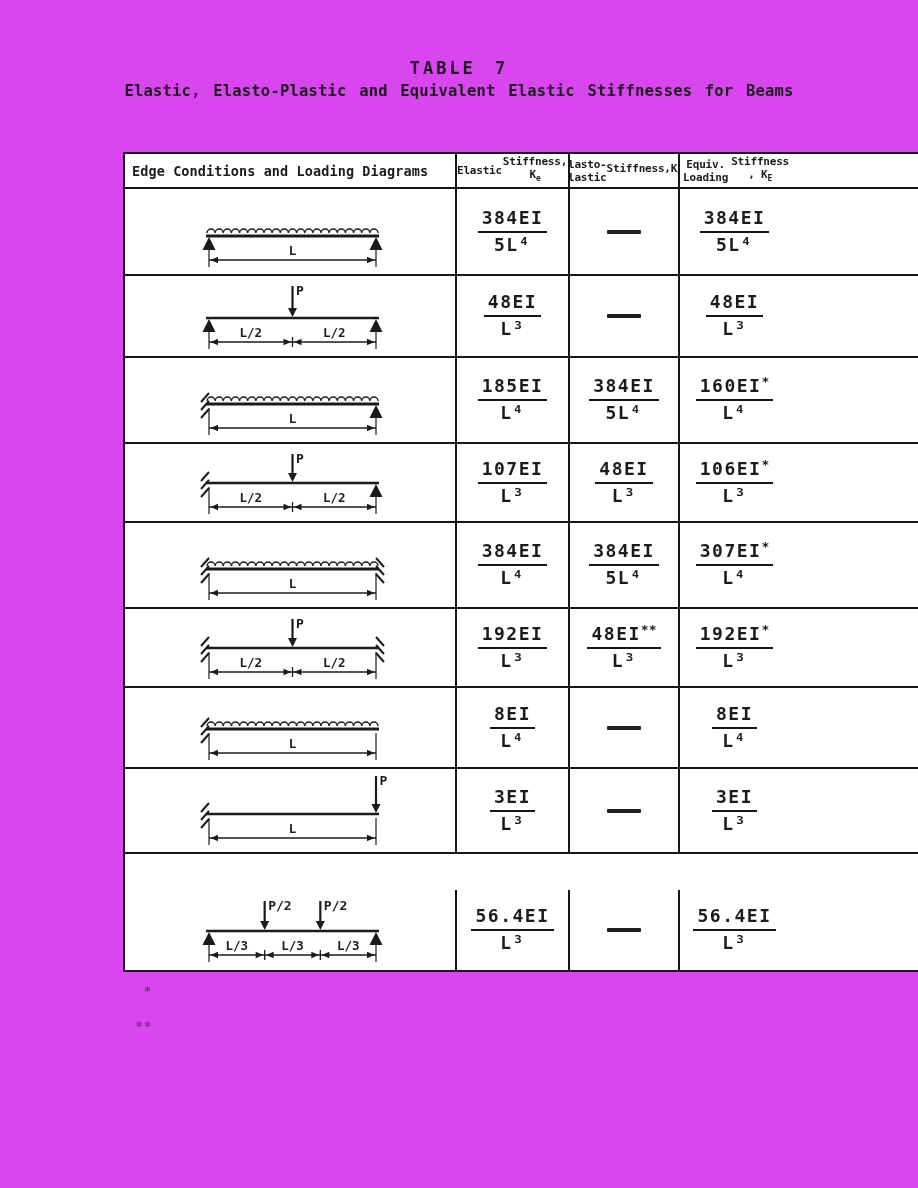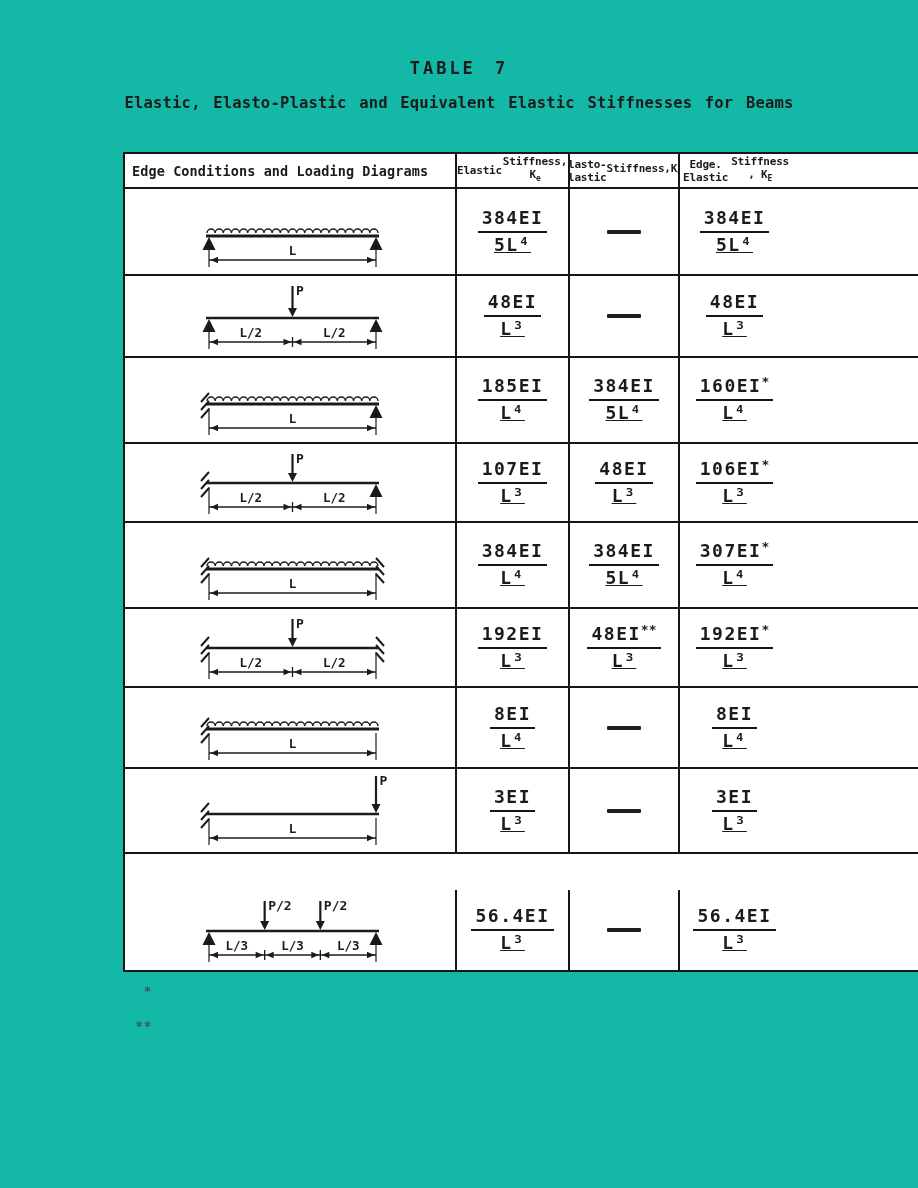--- a/index.html
+++ b/index.html
@@ -1,28 +1,28 @@
 <!DOCTYPE html>
 <html><head>
 <meta charset="utf-8">
 <style>
   html,body{margin:0;padding:0;}
   body{
     width:918px;height:1188px;background:#ffffff;overflow:hidden;
     font-family:"DejaVu Sans Mono", "Liberation Mono", monospace;
     color:#1b1b1b;
   }
-  .page{position:relative;width:918px;height:1188px;background:#14b8a6;}
+  .page{position:relative;width:918px;height:1188px;background:#d946ef;}
 
   .doc-title{
     position:absolute;top:58px;left:0;right:0;text-align:center;
     font-size:17px;font-weight:bold;letter-spacing:3px;word-spacing:6px;
   }
   .doc-subtitle{
-    position:absolute;top:94px;left:0;right:0;text-align:center;
+    position:absolute;top:82px;left:0;right:0;text-align:center;
     font-size:15.5px;font-weight:bold;letter-spacing:0.2px;word-spacing:3px;
   }
 
   .stb{
     position:absolute;left:123px;top:152px;width:802px;
     border:2.5px solid #161616;box-sizing:border-box;background:#fff;
   }
   .trow{
     display:grid;grid-template-columns:332px 113px 110px 109px;
     box-sizing:border-box;border-bottom:2.5px solid #161616;
@@ -40,21 +40,21 @@
   .thead .hdr{flex-direction:row;line-height:13px;
     font-size:11px;font-weight:bold;text-align:center;letter-spacing:-0.2px;}
   .thead sub{font-size:8px;}
 
   .diagram-cell{padding:0;}
   .value-cell{padding:9px;}
 
   .frac{display:inline-block;text-align:center;
     font-size:18px;font-weight:bold;letter-spacing:1.5px;line-height:1.05;}
   .frac .num{display:block;border-bottom:2.4px solid #161616;padding:0 4px 3px 4px;}
-  .frac .den{display:block;padding-top:3px;text-decoration:underline;}
+  .frac .den{display:block;padding-top:3px;}
   .frac .star{font-size:13px;position:relative;top:-6px;letter-spacing:0;}
 
   .dash{width:34px;height:4px;background:#1f1f1f;border-radius:1px;}
 
   .footnotes{position:absolute;left:128px;top:981px;color:#3f3f3f;}
   .footnote{font-size:13.5px;letter-spacing:0.4px;line-height:20px;margin-bottom:15px;
     display:flex;align-items:baseline;}
   .fn-marker{display:inline-block;min-width:24px;text-align:right;margin-right:9px;}
   .fn-text sub{font-size:9px;}
 </style>
@@ -71,21 +71,21 @@
       <div class="cell corner">Edge Conditions and Loading Diagrams</div>
       <div class="cell hdr">
         <span>Elastic</span>
         <span>Stiffness, K<sub>e</sub></span>
       </div>
       <div class="cell hdr">
         <span>Elasto-Plastic</span>
         <span>Stiffness,K<sub>ep</sub></span>
       </div>
       <div class="cell hdr">
-        <span>Edge. Elastic</span>
+        <span>Equiv. Loading</span>
         <span>Stiffness , K<sub>E</sub></span>
       </div>
     </div>
 
   <div class="trow" style="height: 87px;">
         <div class="cell diagram-cell">
           <svg width="330" height="84" viewBox="0 0 330 84">
             <line x1="81" y1="46" x2="254" y2="46" stroke="#1b1b1b" stroke-width="3.2"></line>
             <path d="M 82 43 a4.071428571428571,4.071428571428571 0 0 1 8.142857142857142,0 a4.071428571428571,4.071428571428571 0 0 1 8.142857142857142,0 a4.071428571428571,4.071428571428571 0 0 1 8.142857142857142,0 a4.071428571428571,4.071428571428571 0 0 1 8.142857142857142,0 a4.071428571428571,4.071428571428571 0 0 1 8.142857142857142,0 a4.071428571428571,4.071428571428571 0 0 1 8.142857142857142,0 a4.071428571428571,4.071428571428571 0 0 1 8.142857142857142,0 a4.071428571428571,4.071428571428571 0 0 1 8.142857142857142,0 a4.071428571428571,4.071428571428571 0 0 1 8.142857142857142,0 a4.071428571428571,4.071428571428571 0 0 1 8.142857142857142,0 a4.071428571428571,4.071428571428571 0 0 1 8.142857142857142,0 a4.071428571428571,4.071428571428571 0 0 1 8.142857142857142,0 a4.071428571428571,4.071428571428571 0 0 1 8.142857142857142,0 a4.071428571428571,4.071428571428571 0 0 1 8.142857142857142,0 a4.071428571428571,4.071428571428571 0 0 1 8.142857142857142,0 a4.071428571428571,4.071428571428571 0 0 1 8.142857142857142,0 a4.071428571428571,4.071428571428571 0 0 1 8.142857142857142,0 a4.071428571428571,4.071428571428571 0 0 1 8.142857142857142,0 a4.071428571428571,4.071428571428571 0 0 1 8.142857142857142,0 a4.071428571428571,4.071428571428571 0 0 1 8.142857142857142,0 a4.071428571428571,4.071428571428571 0 0 1 8.142857142857142,0" fill="none" stroke="#1b1b1b" stroke-width="1.4"></path>
             <polygon points="84,47 77.5,60 90.5,60" fill="#1b1b1b"></polygon>

